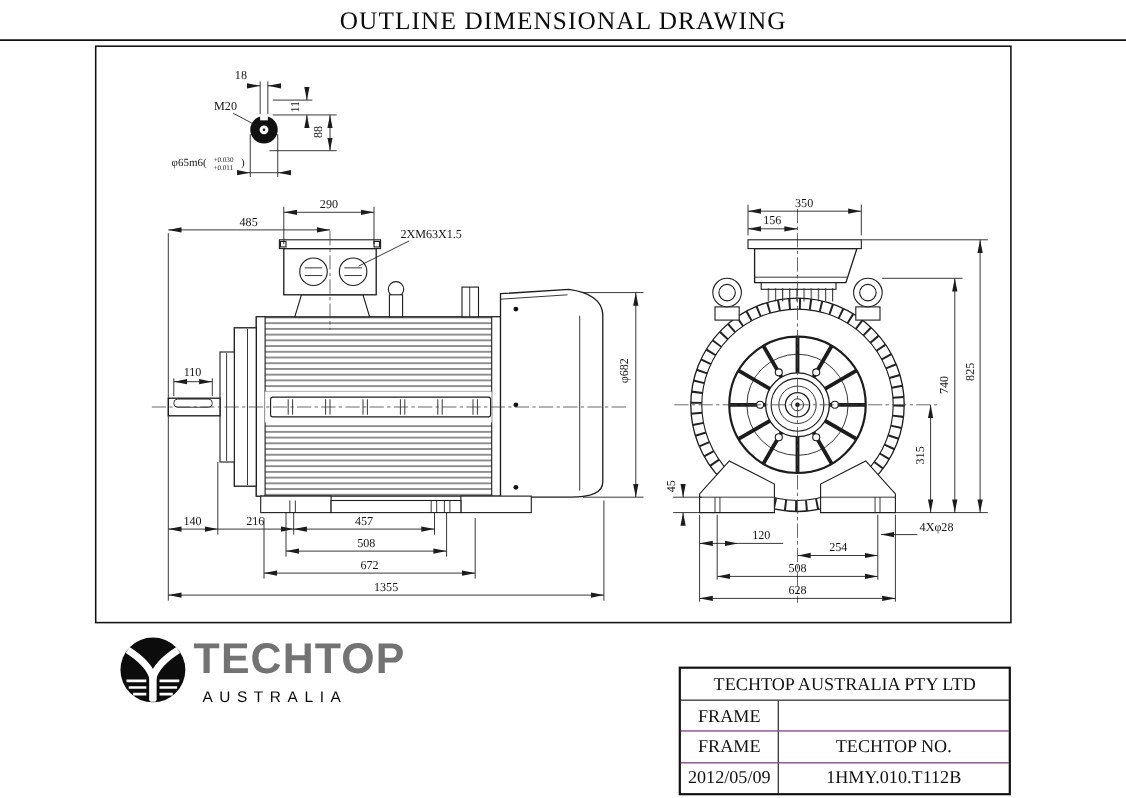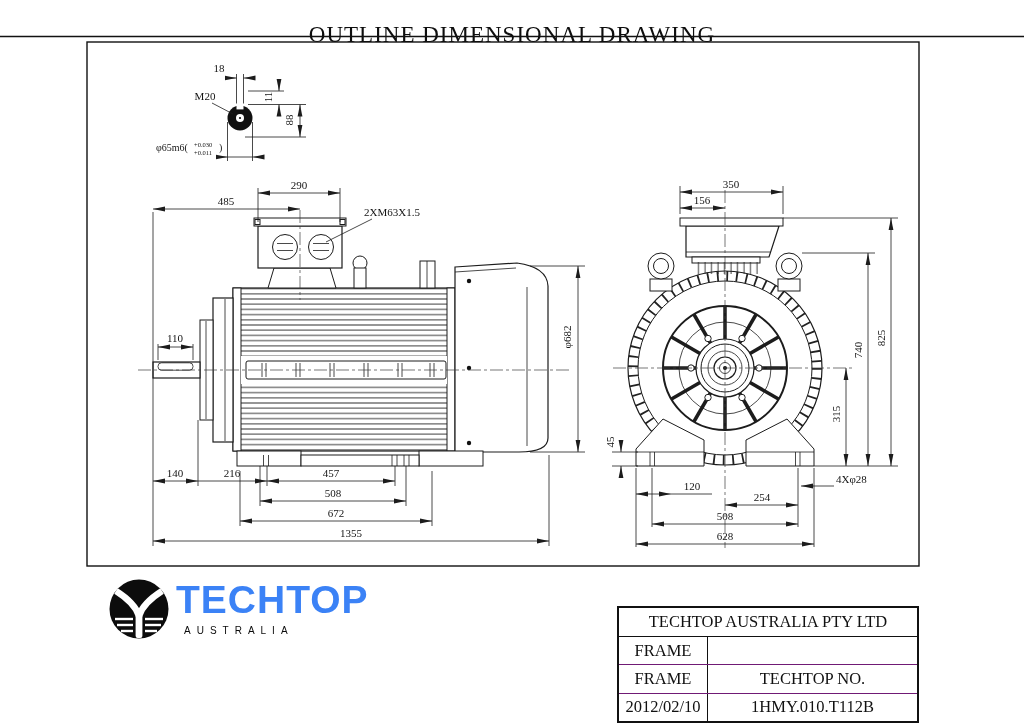--- a/index.html
+++ b/index.html
@@ -1,36 +1,36 @@
 <!DOCTYPE html>
 <html><head>
 <meta charset="utf-8">
 <style>
   html,body{margin:0;padding:0;background:#fff;}
   .page{position:relative;width:1024px;height:725px;background:#fff;overflow:hidden;
         font-family:"Liberation Serif",serif;color:#111;}
-  .dwg-title{position:absolute;top:22px;left:0;width:100%;text-align:center;
+  .dwg-title{position:absolute;top:6px;left:0;width:100%;text-align:center;
         font-size:23px;letter-spacing:1px;color:#0d0d0d;}
   svg.canvas{position:absolute;top:0;left:0;}
   svg text{font-family:"Liberation Serif",serif;font-size:11px;fill:#141414;text-anchor:middle;}
   svg text.s10{font-size:10px;text-anchor:start;}
   svg text.s6{font-size:6.5px;text-anchor:start;}
   svg text.sst{text-anchor:start;}
   .ol{fill:#fff;stroke:#1c1c1c;stroke-width:1.2;}
   .ol2{fill:#fff;stroke:#1c1c1c;stroke-width:1;}
   .tl{stroke:#1c1c1c;stroke-width:.8;fill:none;}
   .dim{stroke:#1c1c1c;stroke-width:.8;fill:none;}
   .cl{stroke:#3c3c3c;stroke-width:.7;stroke-dasharray:13 3 3 3;fill:none;}
   .blk{fill:#111;}
   
   .logo{position:absolute;left:108px;top:578px;width:320px;height:70px;}
   .logo .brand{position:absolute;left:68px;top:0px;font-family:"Liberation Sans",sans-serif;
-        font-weight:800;font-size:39px;letter-spacing:1px;color:#3b82f6;}
+        font-weight:800;font-size:39px;letter-spacing:1px;color:#737373;}
   .logo .region{position:absolute;left:76px;top:47px;font-family:"Liberation Sans",sans-serif;
-        font-size:10px;letter-spacing:6px;color:#0a0a0a;}
+        font-size:14px;letter-spacing:6px;color:#0a0a0a;}
   
   .tblock{position:absolute;left:617px;top:606px;width:302px;height:117px;border:2px solid #111;
         box-sizing:border-box;display:flex;flex-direction:column;font-size:16.5px;}
   .tb-company{height:28px;border-bottom:1px solid #111;display:flex;align-items:center;justify-content:center;}
   .tb-row{flex:1;display:flex;border-bottom:1px solid #701a75;}
   .tb-row:last-child{border-bottom:none;}
   .tb-c1{width:88px;border-right:1px solid #111;display:flex;align-items:center;justify-content:center;}
   .tb-c2{flex:1;display:flex;align-items:center;justify-content:center;}
 </style>
 </head>
@@ -350,18 +350,18 @@
   <div class="tblock">
     <div class="tb-company">TECHTOP AUSTRALIA PTY LTD</div>
     <div class="tb-row">
       <div class="tb-c1">FRAME</div>
     </div>
     <div class="tb-row">
       <div class="tb-c1">FRAME</div>
       <div class="tb-c2">TECHTOP NO.</div>
     </div>
     <div class="tb-row">
-      <div class="tb-c1">2012/02/10</div>
+      <div class="tb-c1">2012/05/09</div>
       <div class="tb-c2">1HMY.010.T112B</div>
     </div>
   </div>
 
 </div>
 
 </body></html>

